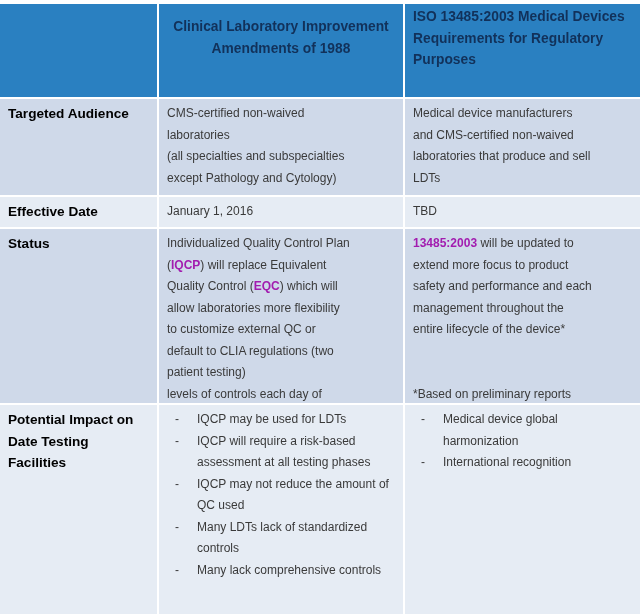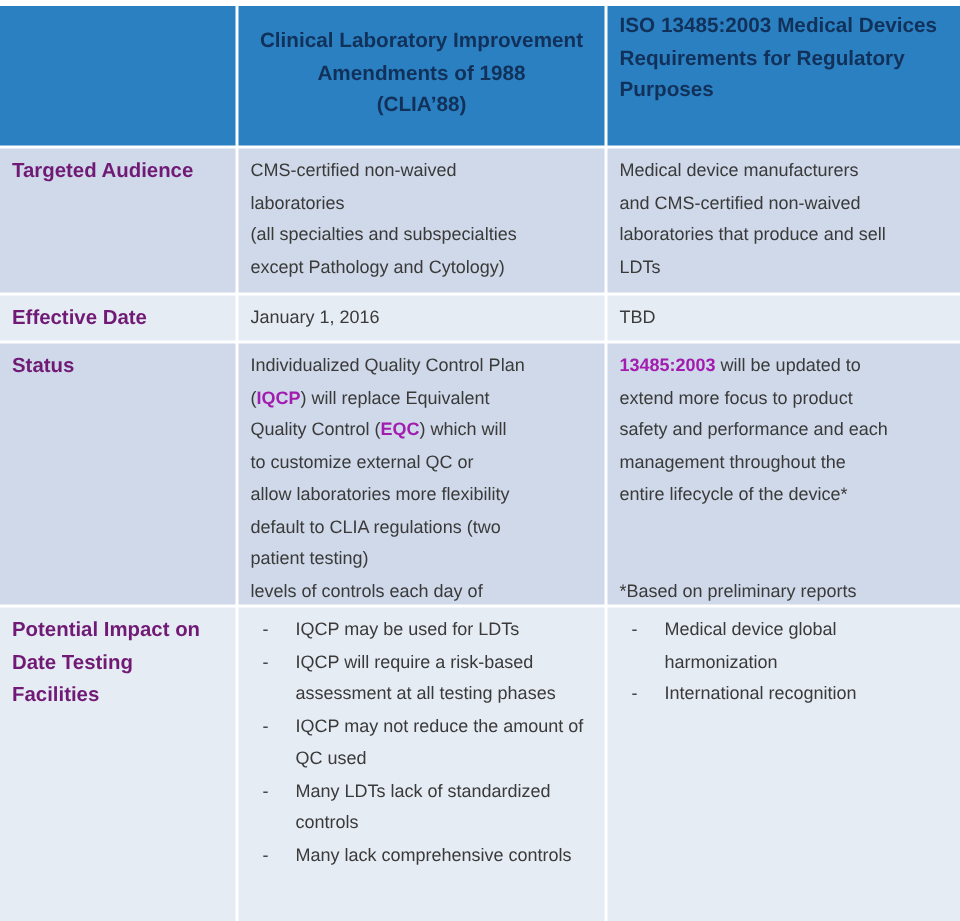--- a/index.html
+++ b/index.html
@@ -29,21 +29,21 @@
       background: #2a80c1;
       color: #12315a;
       font-weight: bold;
       font-size: 13.8px;
       line-height: 21.5px;
     }
     .hdr.center { text-align: center; padding-top: 12px; }
     .hdr.left { text-align: left; padding-top: 2px; }
     .rowlabel {
       font-weight: bold;
-      color: #701a75;
+      color: #000000;
       font-size: 13.6px;
     }
     .dark { background: #cfd9e9; }
     .light { background: #e6ecf4; }
     .b { font-weight: bold; color: #a21caf; }
     .p { display: block; }
     ul.dash { list-style: none; padding-left: 0; }
     ul.dash li {
       position: relative;
       padding-left: 30px;
@@ -56,21 +56,20 @@
   </style>
 </head>
 <body>
 
 <div class="table">
 
   <div class="cell hdr"></div>
   <div class="cell hdr center">
     <span class="p">Clinical Laboratory Improvement</span>
     <span class="p">Amendments  of 1988</span>
-    <span class="p">(CLIA’88)</span>
   </div>
   <div class="cell hdr left">
     <span class="p">ISO 13485:2003  Medical Devices</span>
     <span class="p">Requirements for Regulatory</span>
     <span class="p">Purposes</span>
   </div>
 
   <div class="cell dark rowlabel">Targeted Audience</div>
   <div class="cell dark">
     <span class="p">CMS-certified non-waived</span>
@@ -87,22 +86,22 @@
 
   <div class="cell light rowlabel">Effective Date</div>
   <div class="cell light">January 1, 2016</div>
   <div class="cell light">TBD</div>
 
   <div class="cell dark rowlabel">Status</div>
   <div class="cell dark">
     <span class="p">Individualized Quality Control Plan</span>
     <span class="p"><span>(</span><span class="b">IQCP</span><span>) will replace Equivalent</span></span>
     <span class="p"><span>Quality Control (</span><span class="b">EQC</span><span>) which will</span></span>
+    <span class="p">allow laboratories more flexibility</span>
     <span class="p">to customize external QC or</span>
-    <span class="p">allow laboratories more flexibility</span>
     <span class="p">default to CLIA regulations (two</span>
     <span class="p">patient testing)</span>
     <span class="p">levels of controls each day of</span>
   </div>
   <div class="cell dark">
     <span class="p"><span class="b">13485:2003</span><span> will be updated to</span></span>
     <span class="p">extend more focus to product</span>
     <span class="p">safety and performance and each</span>
     <span class="p">management throughout the</span>
     <span class="p">entire lifecycle of the device*</span>

